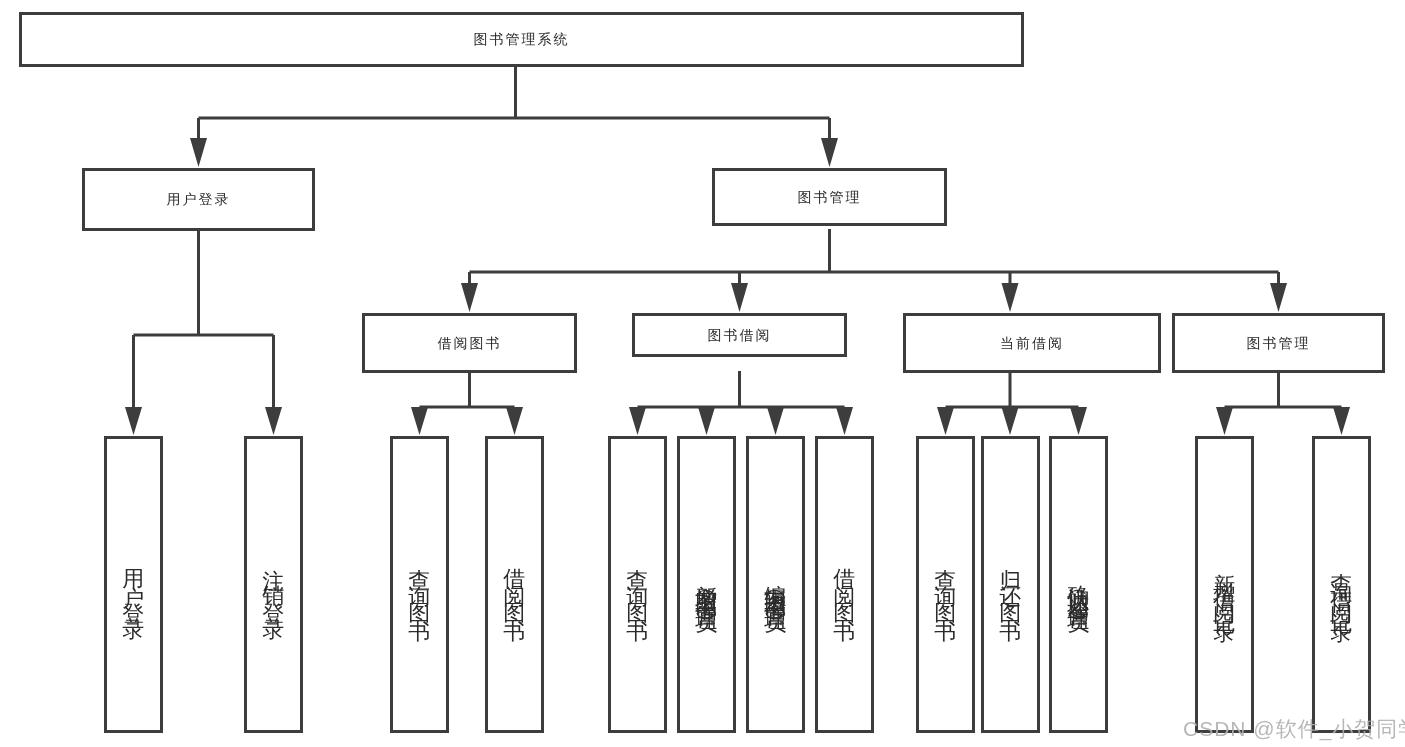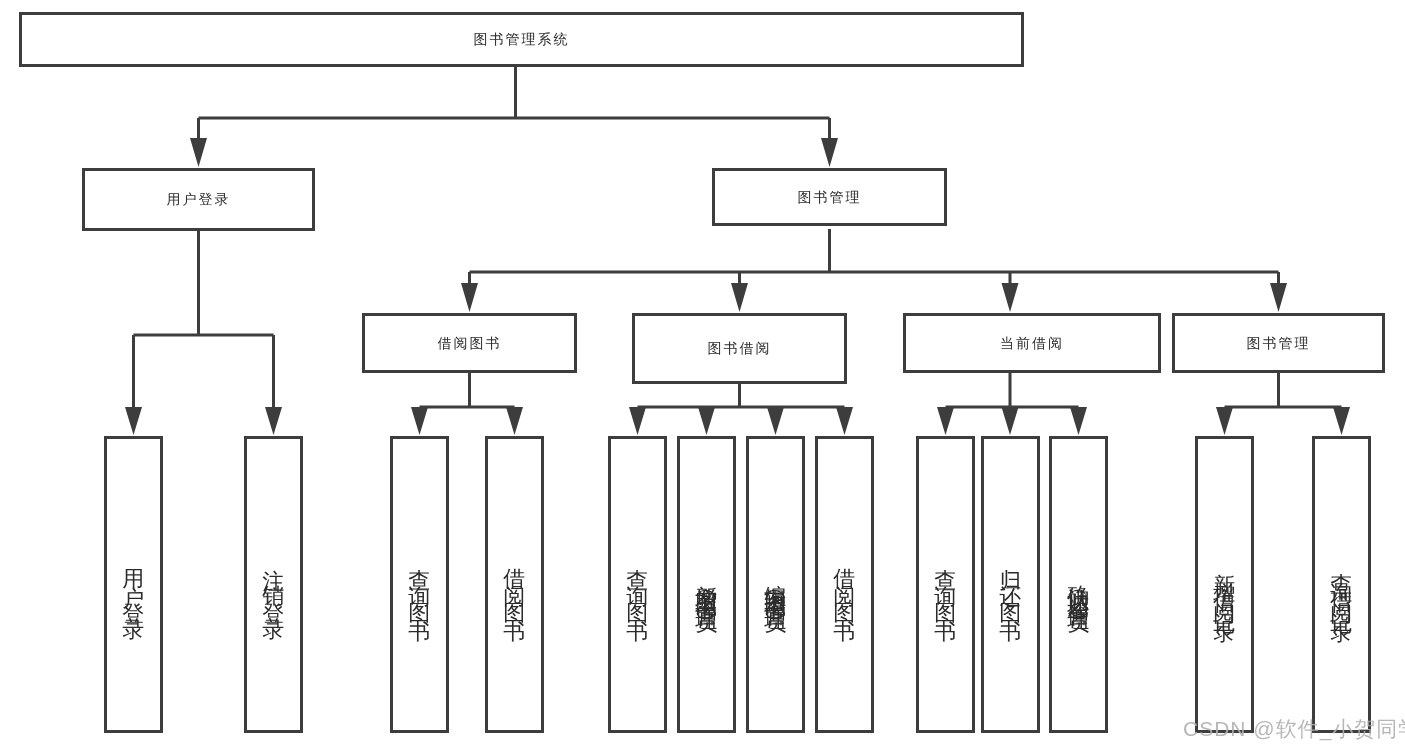--- a/index.html
+++ b/index.html
@@ -75,21 +75,21 @@
            M1333 407 L1350 407 L1341.5 435 Z"></path>
     </g>
   </svg>
 
   <div class="box h-label" style="left:19px;top:12px;width:1005px;height:55px">图书管理系统</div>
 
   <div class="box h-label" style="left:82px;top:168px;width:233px;height:63px">用户登录</div>
   <div class="box h-label" style="left:712px;top:168px;width:235px;height:58px">图书管理</div>
 
   <div class="box h-label" style="left:362px;top:313px;width:215px;height:60px">借阅图书</div>
-  <div class="box h-label" style="left:632px;top:313px;width:215px;height:71px">图书借阅</div>
+  <div class="box h-label" style="left:632px;top:313px;width:215px;height:44px">图书借阅</div>
   <div class="box h-label" style="left:903px;top:313px;width:258px;height:60px">当前借阅</div>
   <div class="box h-label" style="left:1172px;top:313px;width:213px;height:60px">图书管理</div>
 
   <div class="box leaf ls-l" style="left:104px;top:436px;width:59px;height:297px">用户登录</div>
   <div class="box leaf ls-l" style="left:244px;top:436px;width:59px;height:297px">注销登录</div>
 
   <div class="box leaf ls-l" style="left:390px;top:436px;width:59px;height:297px">查询图书</div>
   <div class="box leaf ls-l" style="left:485px;top:436px;width:59px;height:297px">借阅图书</div>
 
   <div class="box leaf ls-l" style="left:608px;top:436px;width:59px;height:297px">查询图书</div>

